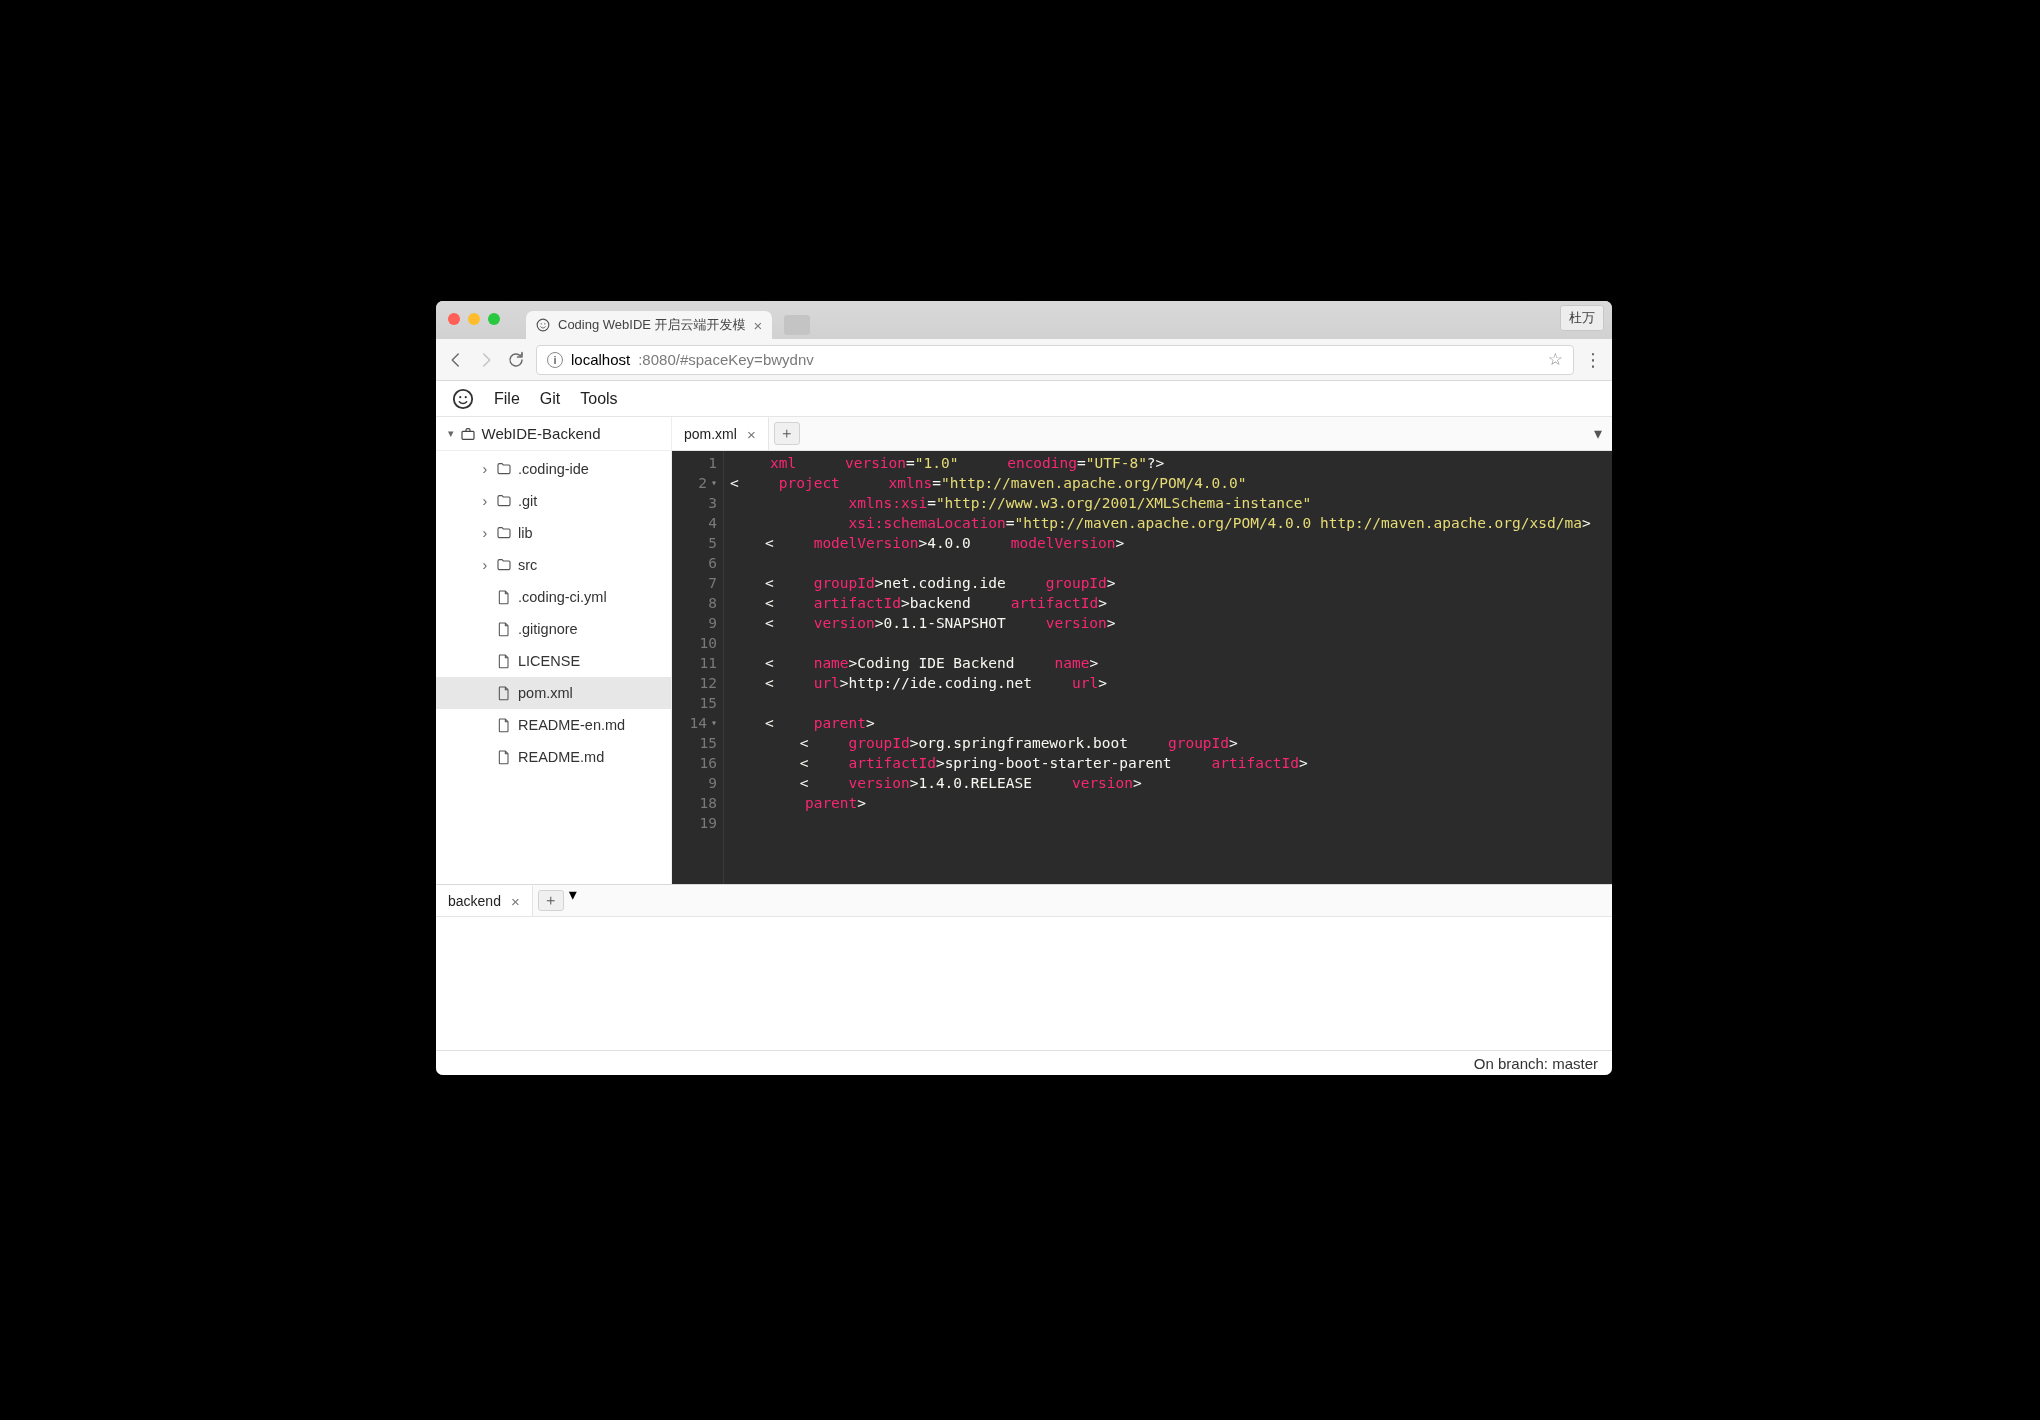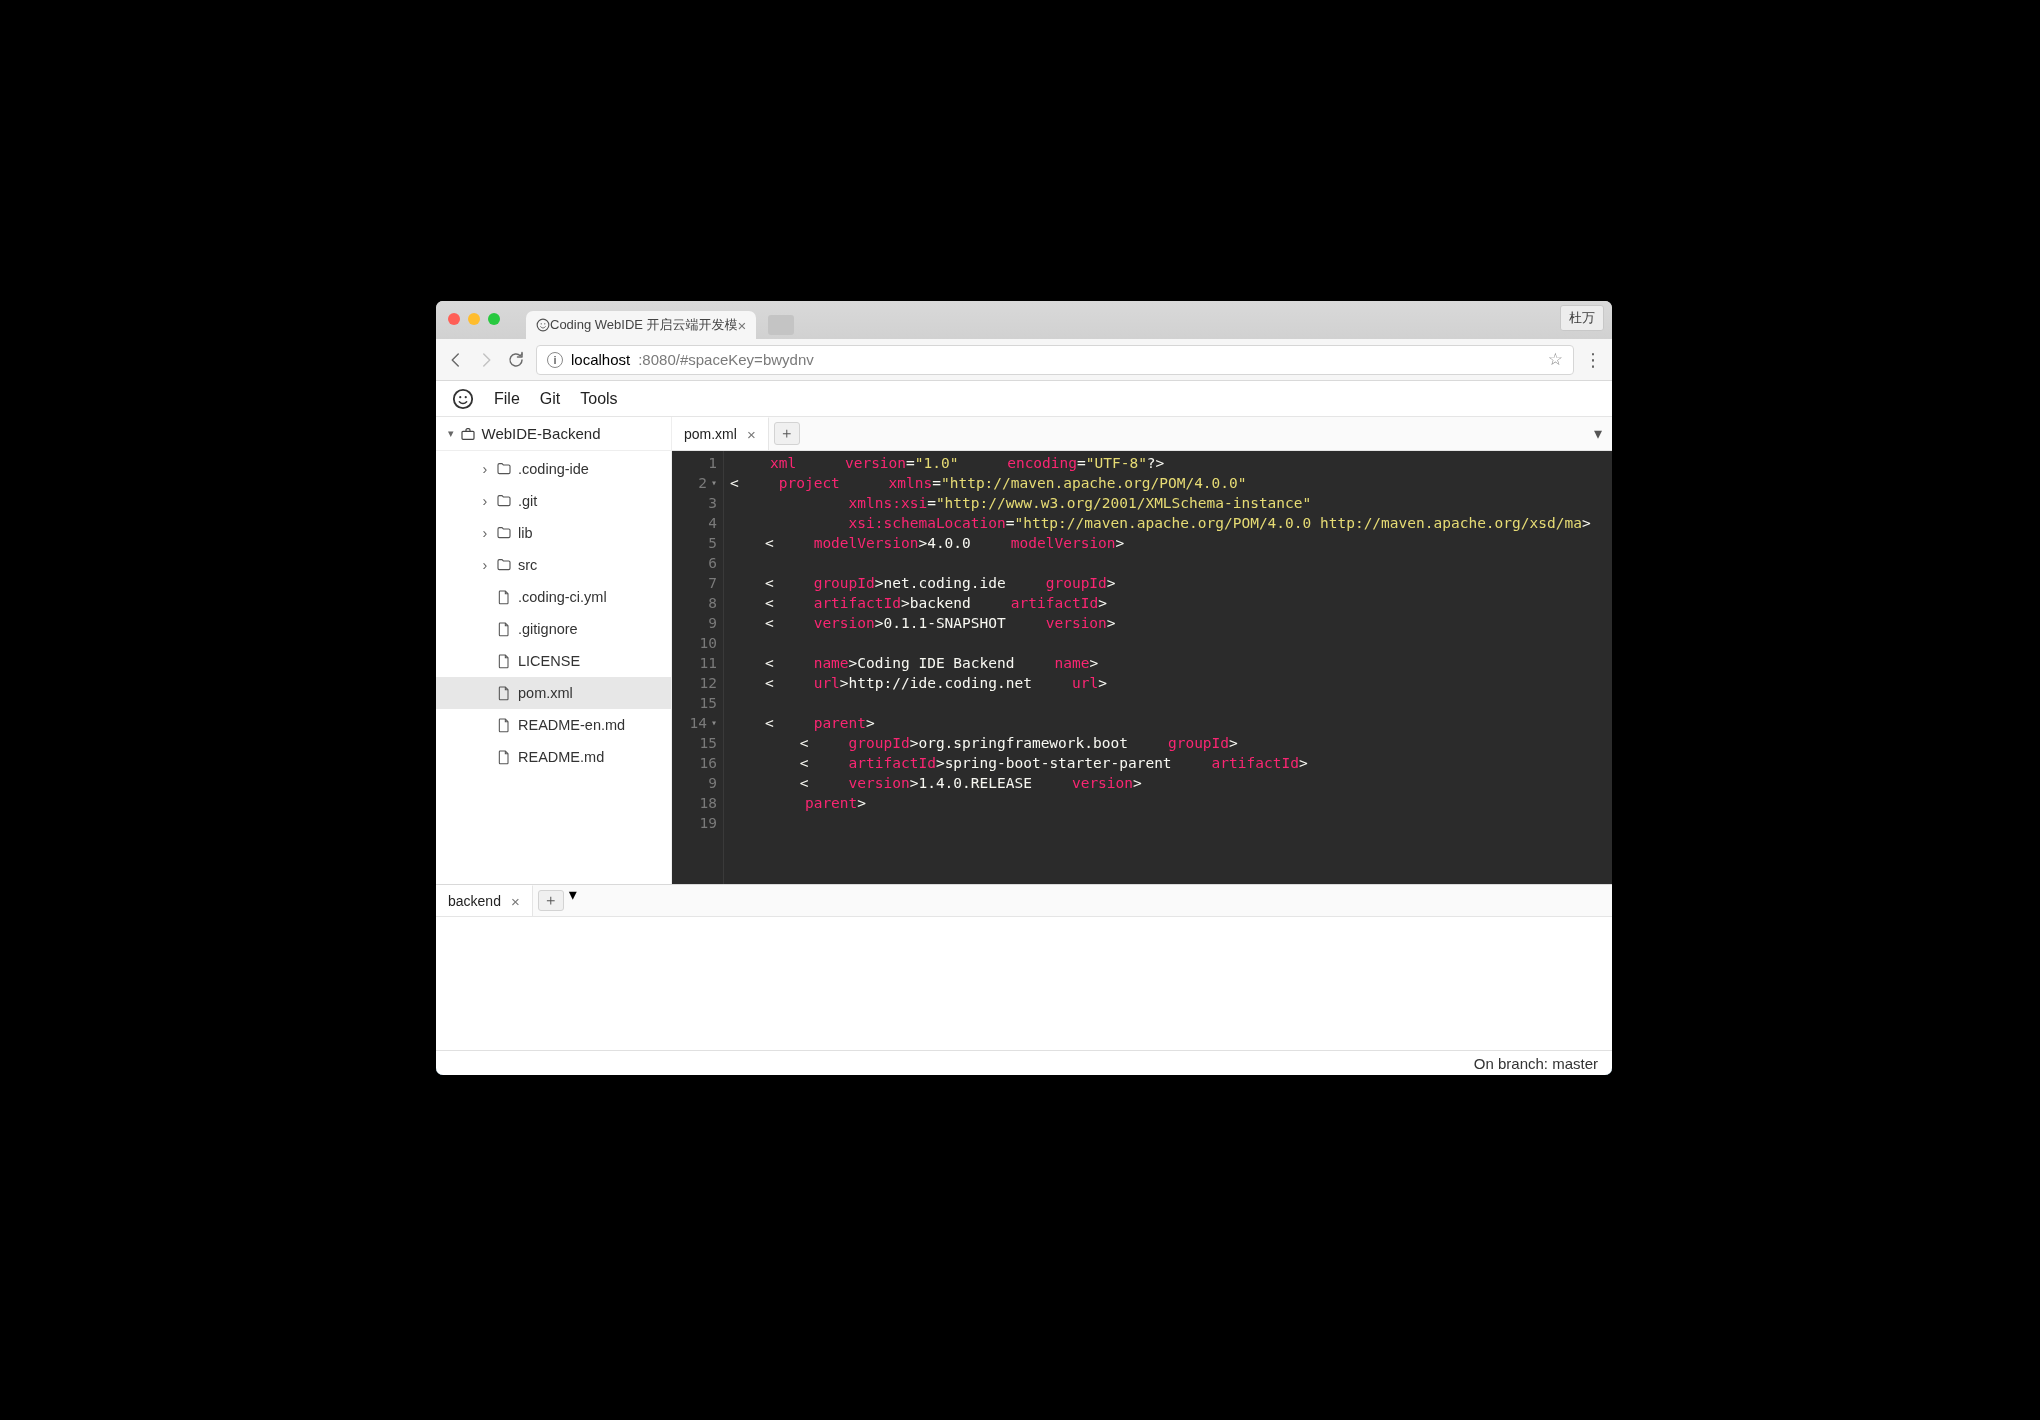--- a/index.html
+++ b/index.html
@@ -51,20 +51,21 @@
   .tl-grn { background:#28c940; }
   .browser-tab {
     margin-left: 90px;
     height: 28px;
     min-width: 210px;
     background: #f6f6f6;
     border-top-left-radius: 7px;
     border-top-right-radius: 7px;
     display: flex;
     align-items: center;
+    gap: 8px;
     padding: 0 10px;
     font-size: 13px;
     color: #444;
     position: relative;
   }
   .browser-tab .close { margin-left: auto; color:#777; font-size:15px; line-height:1;}
   .newtab-ghost {
     width: 26px; height: 20px;
     margin-left: 12px; margin-bottom: 4px;
     background: #c4c4c4;

